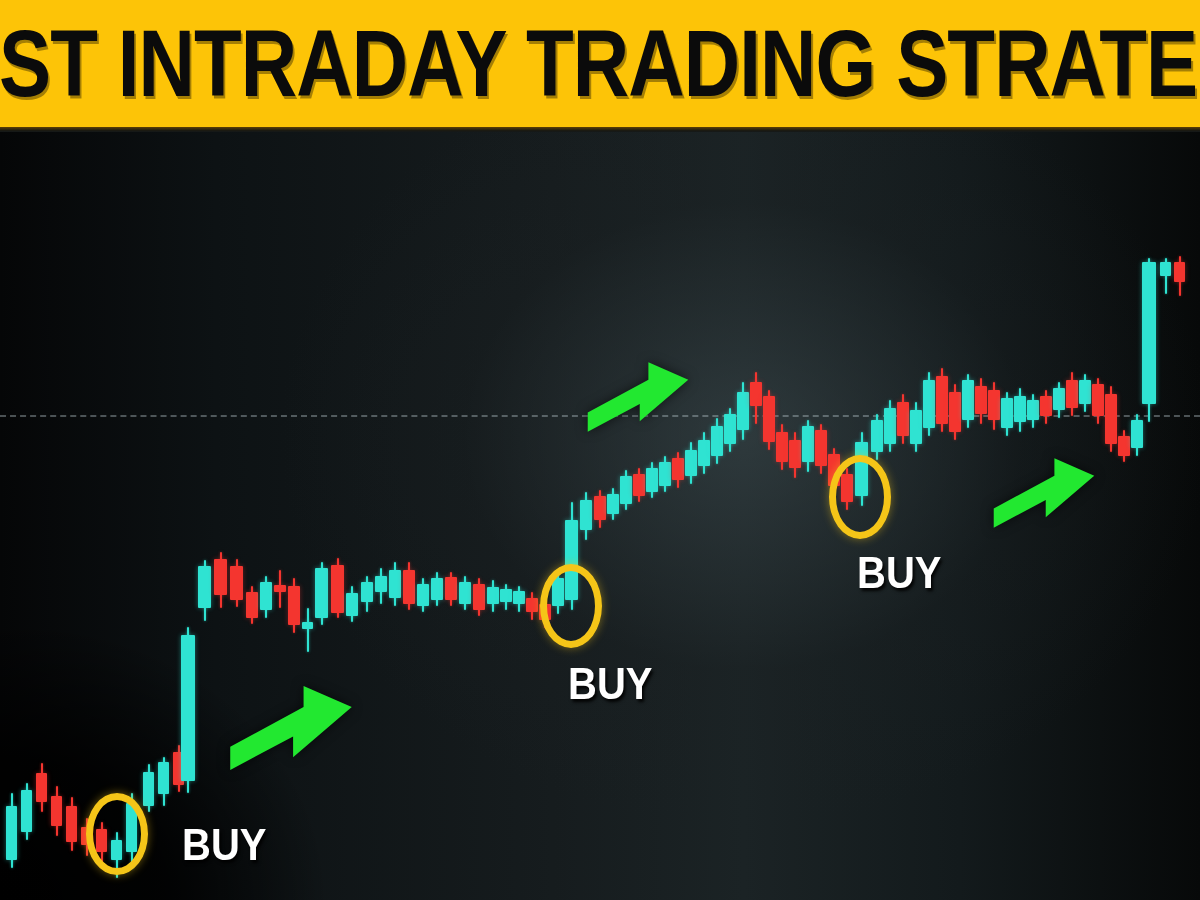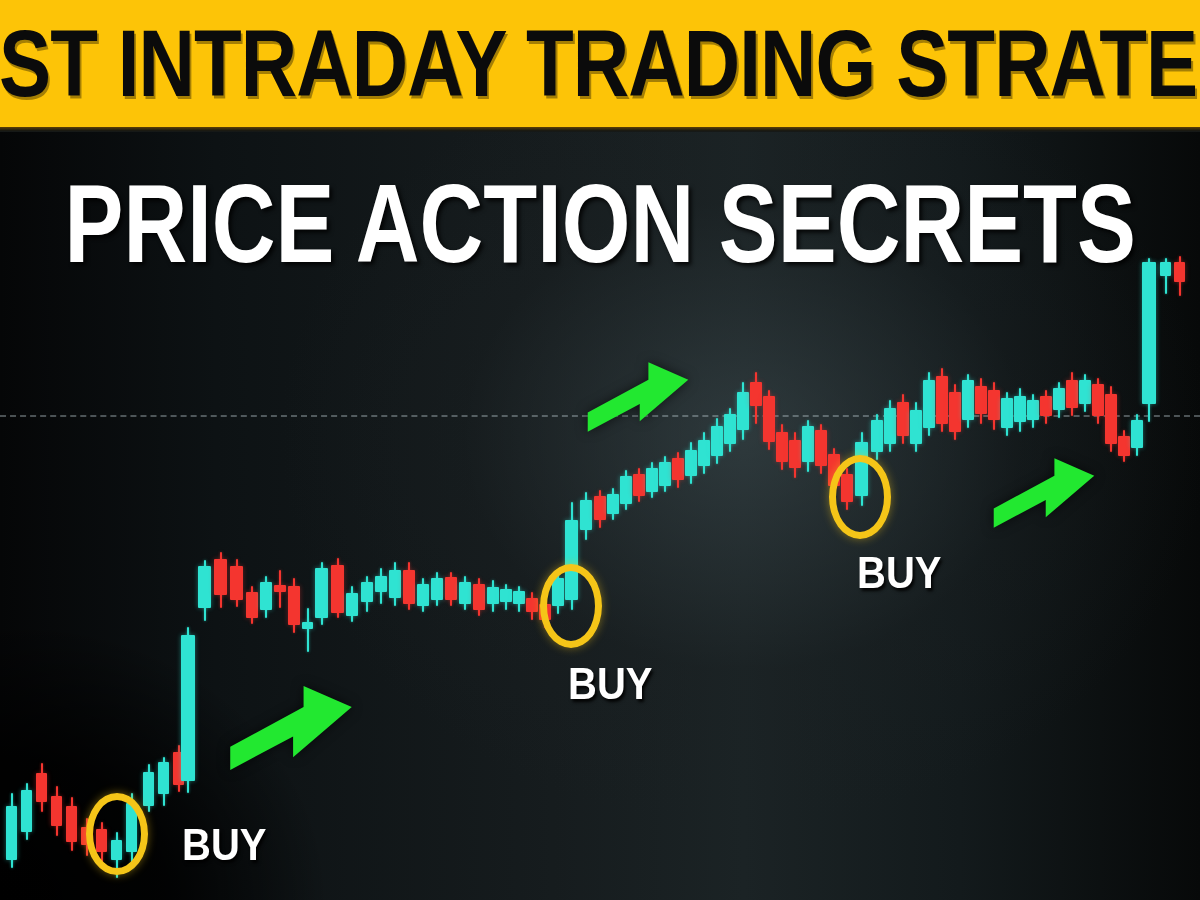--- a/index.html
+++ b/index.html
@@ -535,17 +535,14 @@
         <div class="buy-label" style="left: 568px; top: 535px;">BUY</div>
         <div class="buy-label" style="left: 857px; top: 424px;">BUY</div>
       </div>
   </div>
 
   <div id="banner">
     <span id="banner-text">BEST INTRADAY TRADING STRATEGY</span>
   </div>
   <div id="banner-underline"></div>
 
-  <div id="headline">
-    <span id="headline-text">PRICE ACTION SECRETS</span>
-  </div>
 
 </div>
 
 </body></html>

